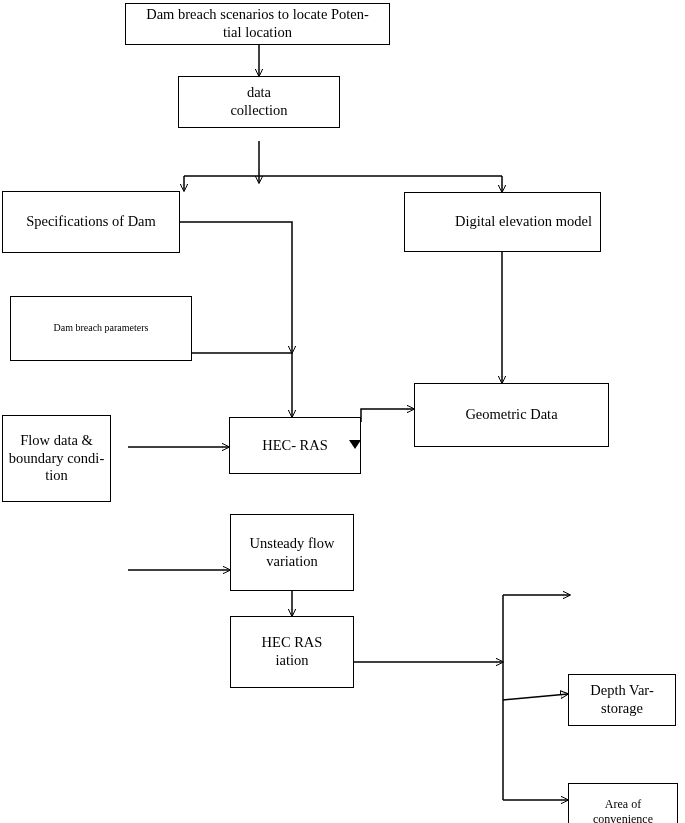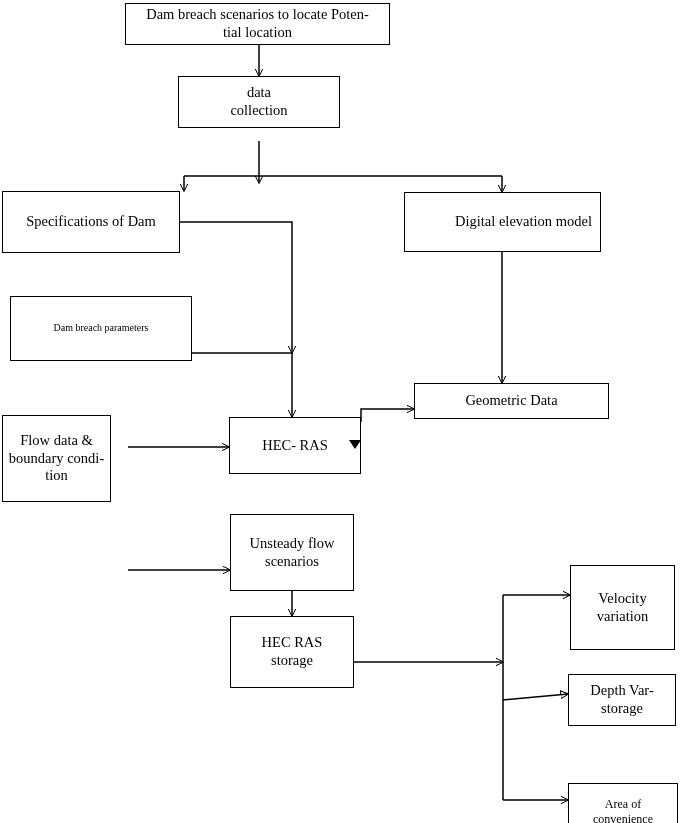--- a/index.html
+++ b/index.html
@@ -105,49 +105,45 @@
   </div>
 
   <div class="node" style="left: 404px; top: 192px; width: 197px; height: 60px; font-size: 14.5px; padding-left: 42px;">
     <span class="node-text">Digital elevation model</span>
   </div>
 
   <div class="node" style="left: 2px; top: 296px; width: 182px; height: 65px; font-size: 10px; margin-left: 8px;">
     <span class="node-text">Dam breach parameters</span>
   </div>
 
-  <div class="node" style="left: 414px; top: 383px; width: 195px; height: 36px; font-size: 14.5px;">
+  <div class="node" style="left: 414px; top: 383px; width: 195px; height: 64px; font-size: 14.5px;">
     <span class="node-text">Geometric Data</span>
   </div>
 
   <div class="node" style="left: 2px; top: 415px; width: 109px; height: 87px; font-size: 14.5px;">
     <span class="node-text">Flow data &amp;
 boundary condi-
 tion</span>
   </div>
 
   <div class="node" style="left: 229px; top: 417px; width: 132px; height: 57px; font-size: 14.5px;">
     <span class="node-text">HEC- RAS</span>
   </div>
 
 
   <div class="node" style="left: 230px; top: 514px; width: 124px; height: 77px; font-size: 14.5px;">
     <span class="node-text">Unsteady flow
-scenarios</span>
+variation</span>
   </div>
 
   <div class="node" style="left: 230px; top: 616px; width: 124px; height: 72px; font-size: 14.5px;">
     <span class="node-text">HEC RAS
-storage</span>
+iation</span>
   </div>
 
-  <div class="node" style="left: 570px; top: 565px; width: 105px; height: 85px; font-size: 14.5px;">
-    <span class="node-text">Velocity
-variation</span>
-  </div>
 
   <div class="node" style="left: 568px; top: 674px; width: 108px; height: 52px; font-size: 14.5px;">
     <span class="node-text">Depth Var-
 storage</span>
   </div>
 
   <div class="node" style="left: 568px; top: 748px; width: 110px; height: 72px; font-size: 12px; margin-top: 35px;">
     <span class="node-text">Area of
 convenience
 storage</span>

